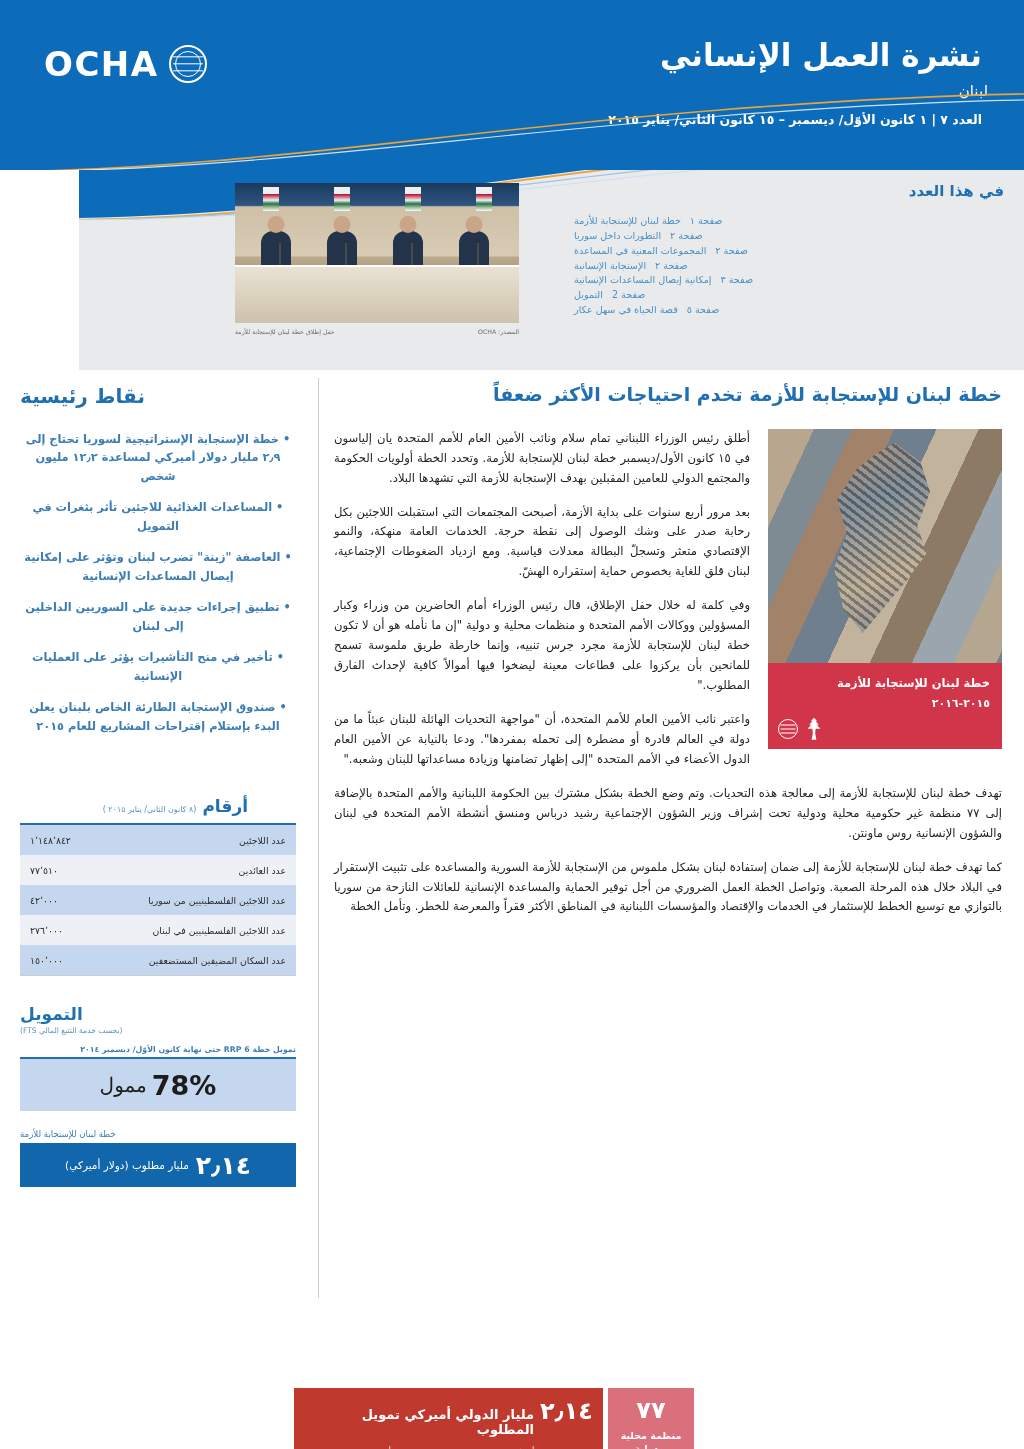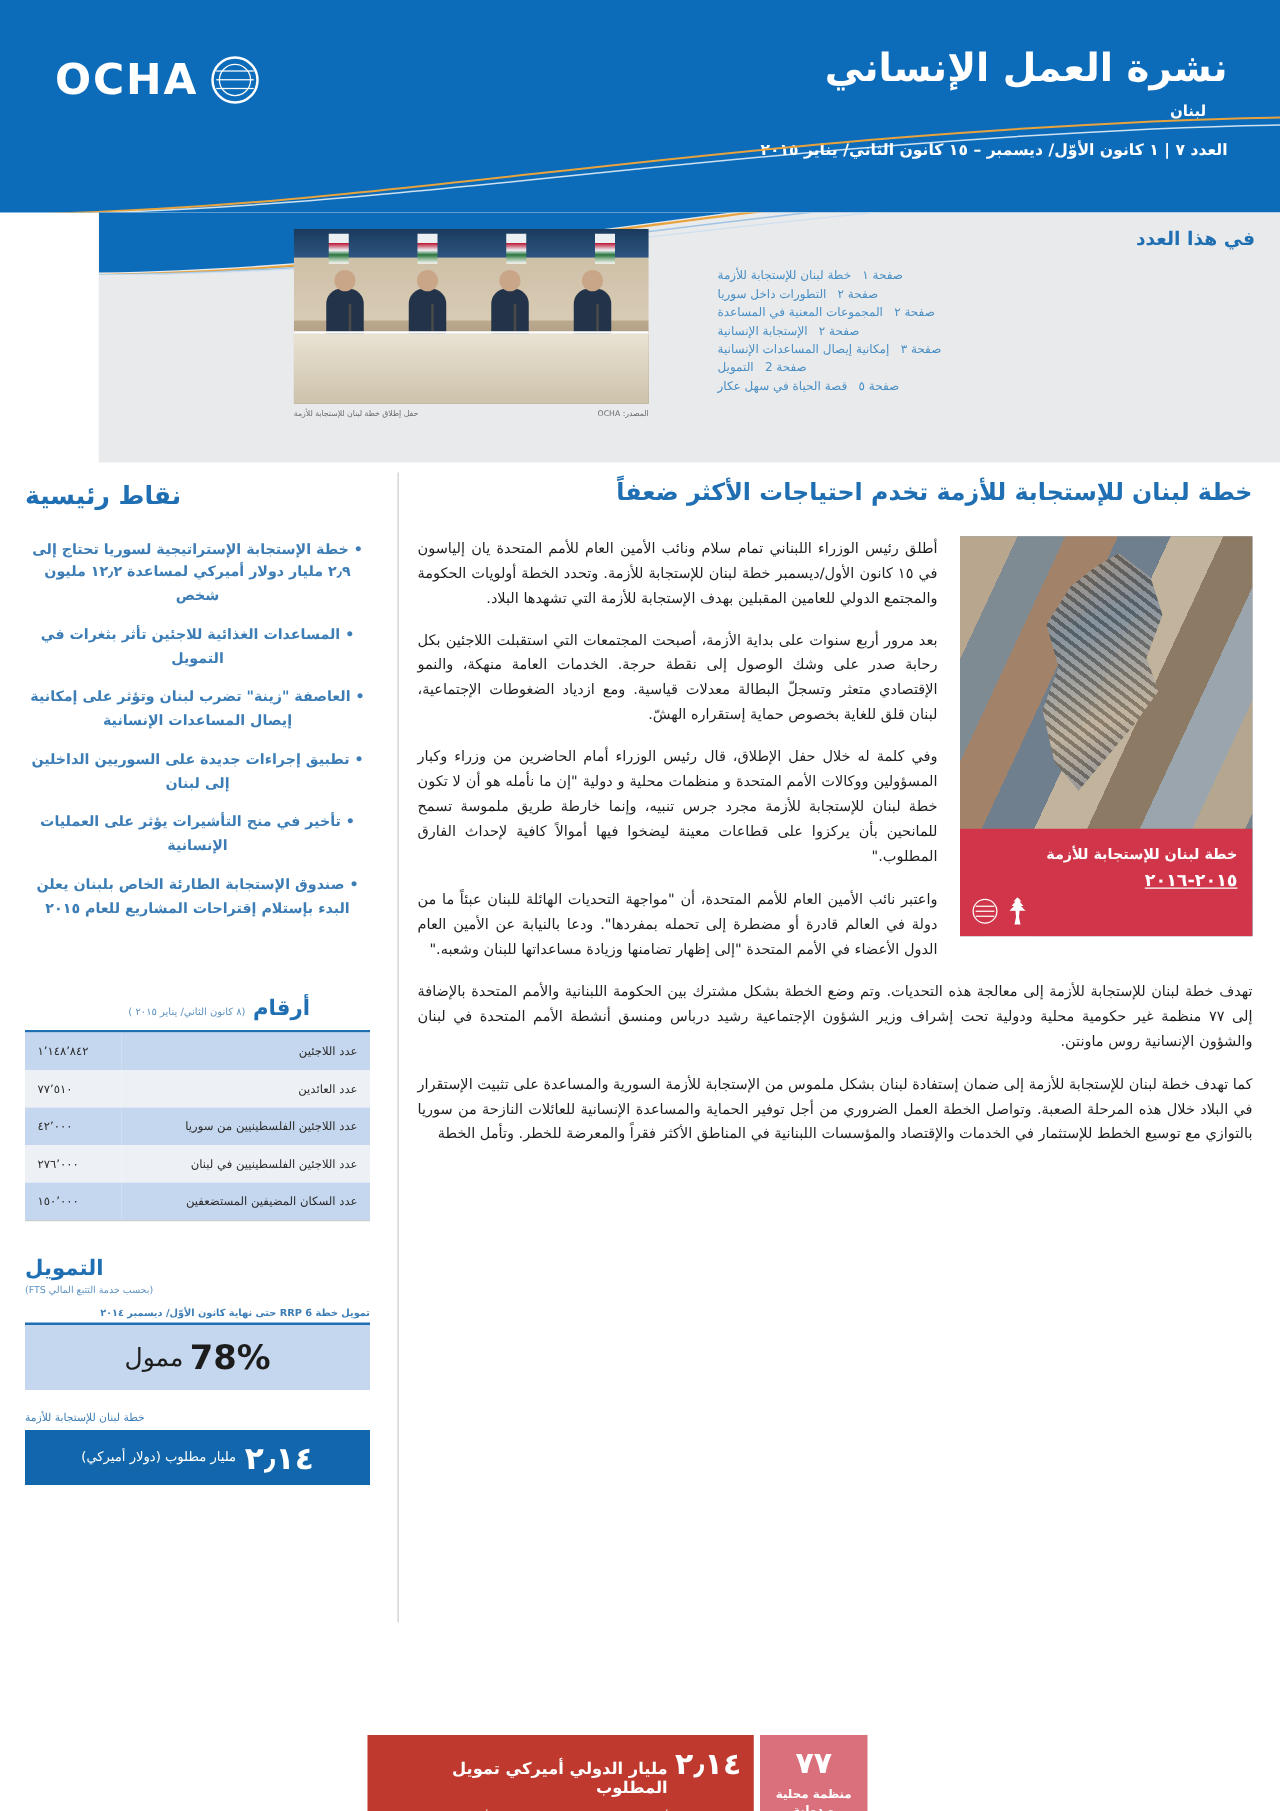--- a/index.html
+++ b/index.html
@@ -26,24 +26,24 @@
     position: absolute;
     top: 38px; right: 42px;
     color: #ffffff;
     font-size: 31px;
     font-weight: bold;
     letter-spacing: 0px;
     line-height: 1.1;
   }
   .header-country {
     position: absolute;
-    top: 82px; right: 59px;
+    top: 82px; right: 36px;
     color: #ffffff;
-    font-size: 12px;
-    font-weight: bold;
+    font-size: 15px;
+    font-weight: normal;
   }
   .header-issue {
     position: absolute;
     top: 112px; right: 42px;
     color: #ffffff;
     font-size: 12.5px;
     font-weight: bold;
     white-space: nowrap;
   }
   .ocha-logo {
@@ -310,21 +310,21 @@
     left: 0; right: 0; bottom: 0;
     height: 86px;
     background: #d1354a;
   }
   .cover-band-t1 {
     position: absolute; right: 12px; top: 13px;
     color: #ffffff; font-size: 11.5px; font-weight: bold;
   }
   .cover-band-t2 {
     position: absolute; right: 12px; top: 34px;
-    color: #ffffff; font-size: 14px; font-weight: bold; text-decoration: underline;
+    color: #ffffff; font-size: 11px; font-weight: bold;
   }
   .cover-logos {
     position: absolute; left: 10px; bottom: 9px;
     display: flex; align-items: center; gap: 6px;
   }
   .cedar {
     width: 20px; height: 22px;
     background: #ffffff;
     clip-path: polygon(50% 0%, 66% 16%, 58% 16%, 74% 32%, 64% 32%, 82% 50%, 58% 50%, 56% 72%, 62% 100%, 38% 100%, 44% 72%, 42% 50%, 18% 50%, 36% 32%, 26% 32%, 42% 16%, 34% 16%);
   }

